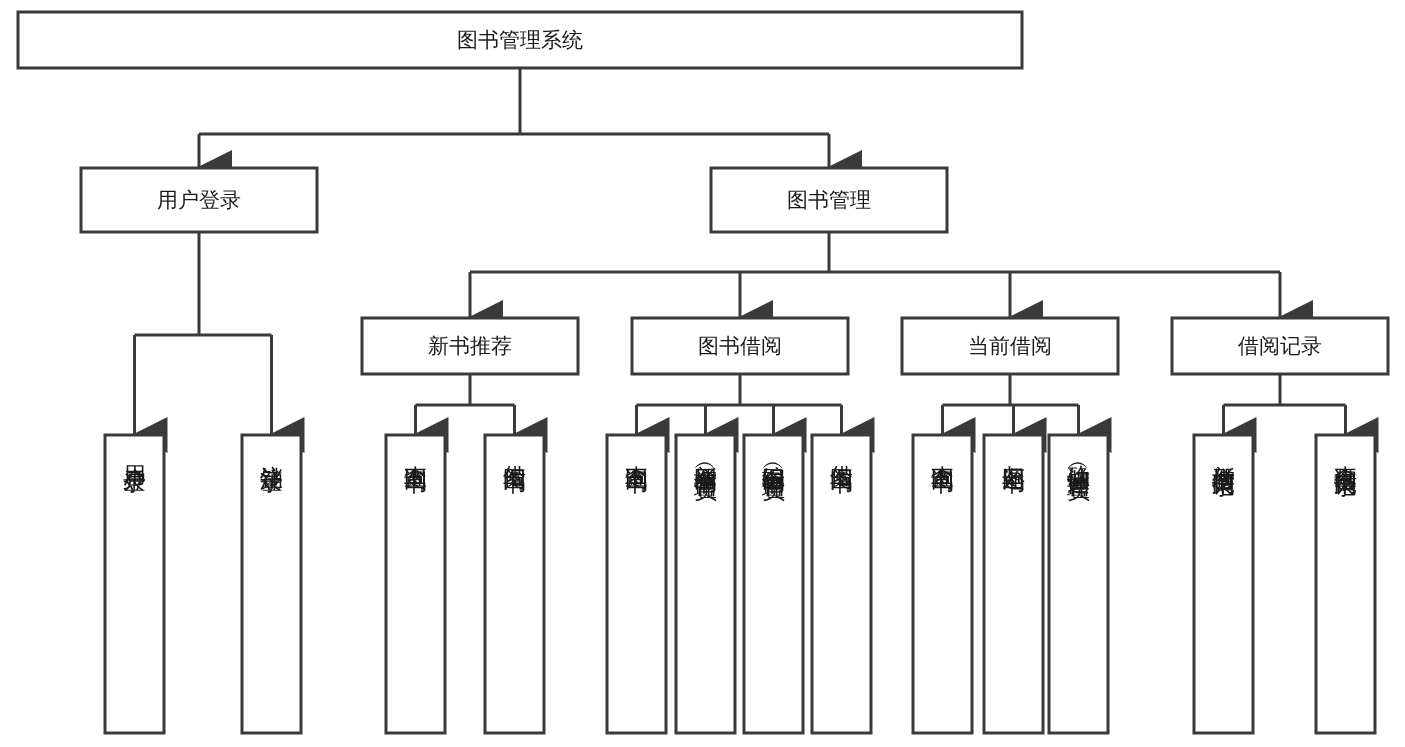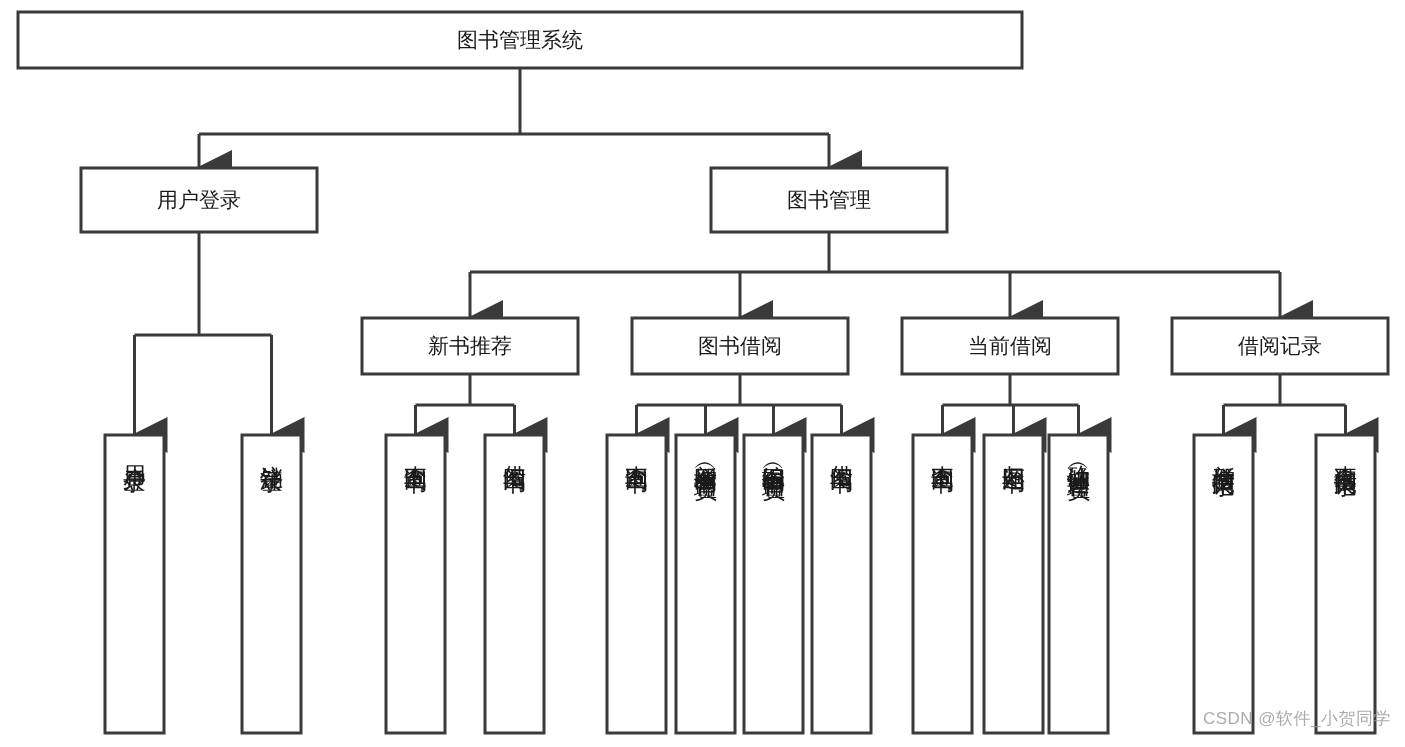--- a/index.html
+++ b/index.html
@@ -184,14 +184,13 @@
         <span class="leaf-label">确认归还（管理员）</span>
       </div>
       <div class="leaf-label-wrap" style="left: 1194px; top: 447px; width: 59px; height: 278px;">
         <span class="leaf-label">新增借阅记录</span>
       </div>
       <div class="leaf-label-wrap" style="left: 1316px; top: 447px; width: 59px; height: 278px;">
         <span class="leaf-label">查询借阅记录</span>
       </div>
     </div>
 
-  <div class="watermark">CSDN @软件_小贺同学</div>
 </div>
 
 </body></html>

